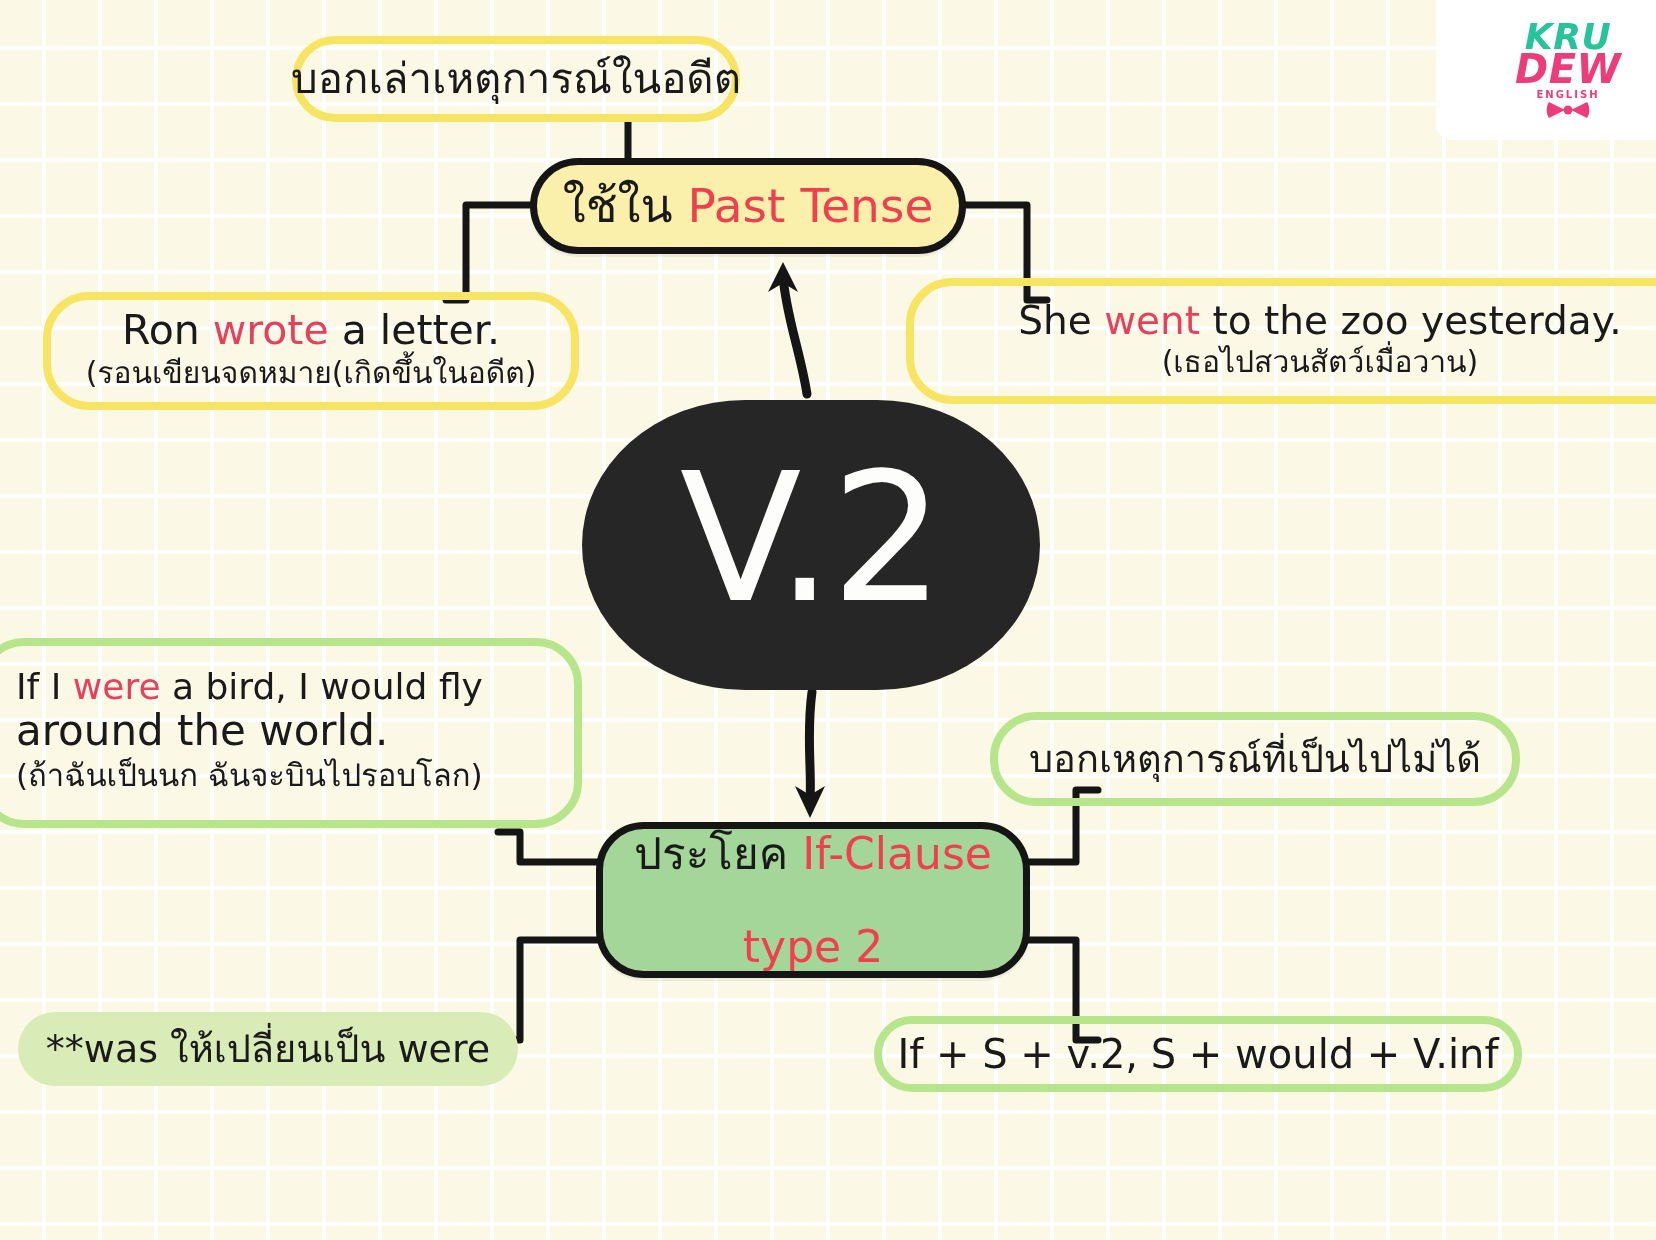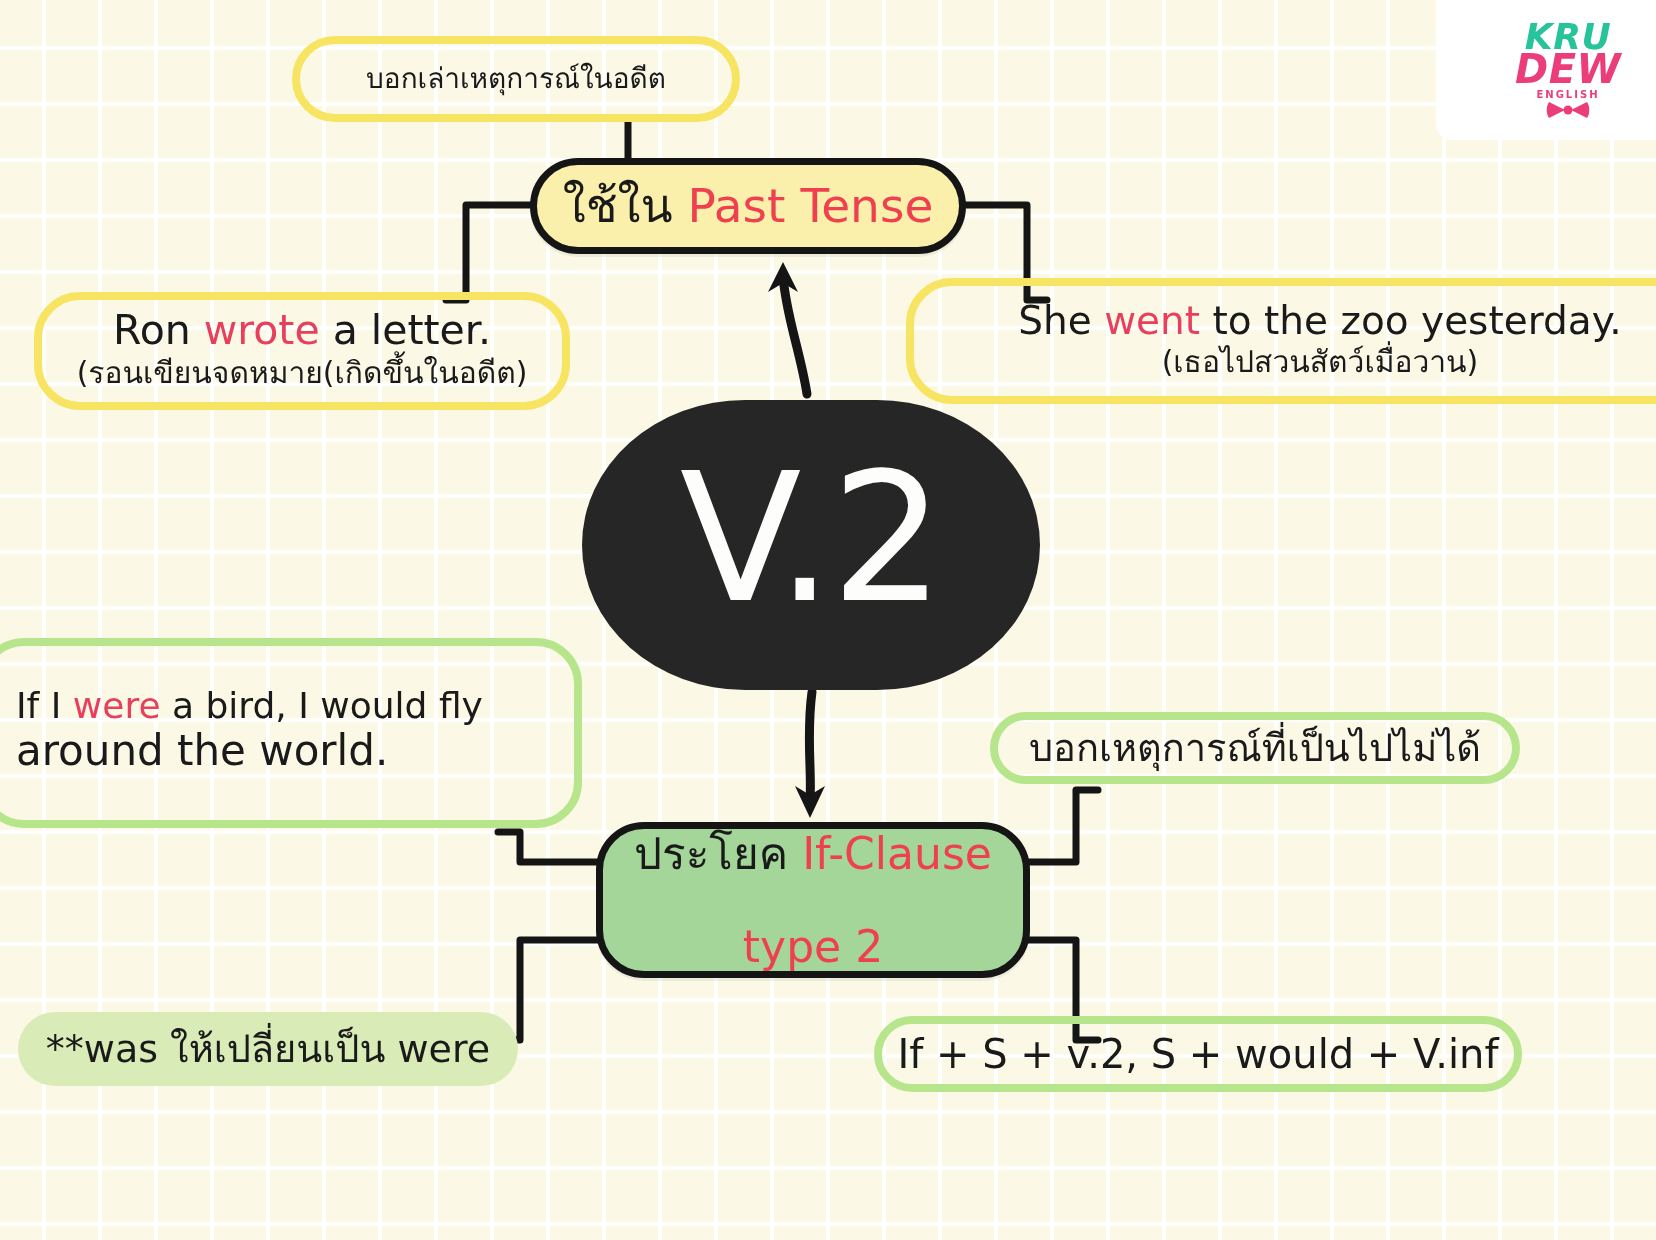--- a/index.html
+++ b/index.html
@@ -97,21 +97,21 @@
   }
 
   .en  { color: #1a1a1a; }
   .th  { color: #1a1a1a; }
   .accent { color: #ef4050; }
   .accent-soft { color: #e8405c; }
 
   .line-en  { font-size: 41px; white-space: nowrap; }
   .line-en-sm { font-size: 39px; white-space: nowrap; }
   .line-th  { font-size: 30px; white-space: nowrap; margin-top: 2px; }
-  .line-th-lg { font-size: 28px; white-space: nowrap; }
+  .line-th-lg { font-size: 42px; white-space: nowrap; }
 
   
   #logo {
     position: absolute;
     right: 0;
     top: 0;
     width: 176px;
     height: 140px;
     background: #ffffff;
     border-bottom-left-radius: 16px;
@@ -192,21 +192,21 @@
   <div class="node outline-yellow" style="left:292px; top:36px; width:448px; height:86px;">
     <div class="line-th-lg th">บอกเล่าเหตุการณ์ในอดีต</div>
   </div>
 
   <div class="node capsule-yellow" style="left:530px; top:158px; width:436px; height:96px;">
     <div class="txt">
       <span class="th">ใช้ใน </span><span class="accent">Past Tense</span>
     </div>
   </div>
 
-  <div class="node outline-yellow" style="left:34px; top:292px; width:536px; height:118px; padding-bottom:4px;">
+  <div class="node outline-yellow" style="left:43px; top:292px; width:536px; height:118px; padding-bottom:4px;">
     <div class="line-en">
       <span class="en">Ron </span><span class="accent-soft">wrote</span><span class="en"> a letter.</span>
     </div>
     <div class="line-th th">(รอนเขียนจดหมาย(เกิดขึ้นในอดีต)</div>
   </div>
 
   <div class="node outline-yellow" style="left:906px; top:278px; width:828px; height:126px; padding-bottom:4px;">
     <div class="line-en-sm">
       <span class="en">She </span><span class="accent-soft">went</span><span class="en"> to the zoo yesterday.</span>
     </div>
@@ -215,23 +215,24 @@
 
   <div class="node hub" style="left:582px; top:400px; width:458px; height:290px;">
     <div class="hub-label">V.2</div>
   </div>
 
   <div class="node outline-green" style="left:-22px; top:638px; width:604px; height:190px; align-items:flex-start; padding-left:30px; padding-bottom:6px; text-align:left;">
     <div class="line-en" style="font-size:36px;">
       <span class="en">If I </span><span class="accent-soft">were</span><span class="en"> a bird, I would fly</span>
     </div>
     <div class="line-en en" style="font-size:42px; margin-top:0;">around the world.</div>
-  </div>
-
-  <div class="node outline-green" style="left:990px; top:712px; width:530px; height:72px;justify-content:center;">
+    <div class="line-th th" style="font-size:31px; margin-top:4px;">(ถ้าฉันเป็นนก ฉันจะบินไปรอบโลก)</div>
+  </div>
+
+  <div class="node outline-green" style="left:990px; top:712px; width:530px; height:94px;justify-content:center;">
     <div class="line-th-lg th" style="font-size:38px;">บอกเหตุการณ์ที่เป็นไปไม่ได้</div>
   </div>
 
   <div class="node capsule-green" style="left:596px; top:822px; width:434px; height:156px;">
     <div class="txt">
       <span class="th">ประโยค </span><span class="accent">If-Clause</span>
     </div>
     <div class="txt accent" style="margin-top:6px;">type 2</div>
   </div>
 

